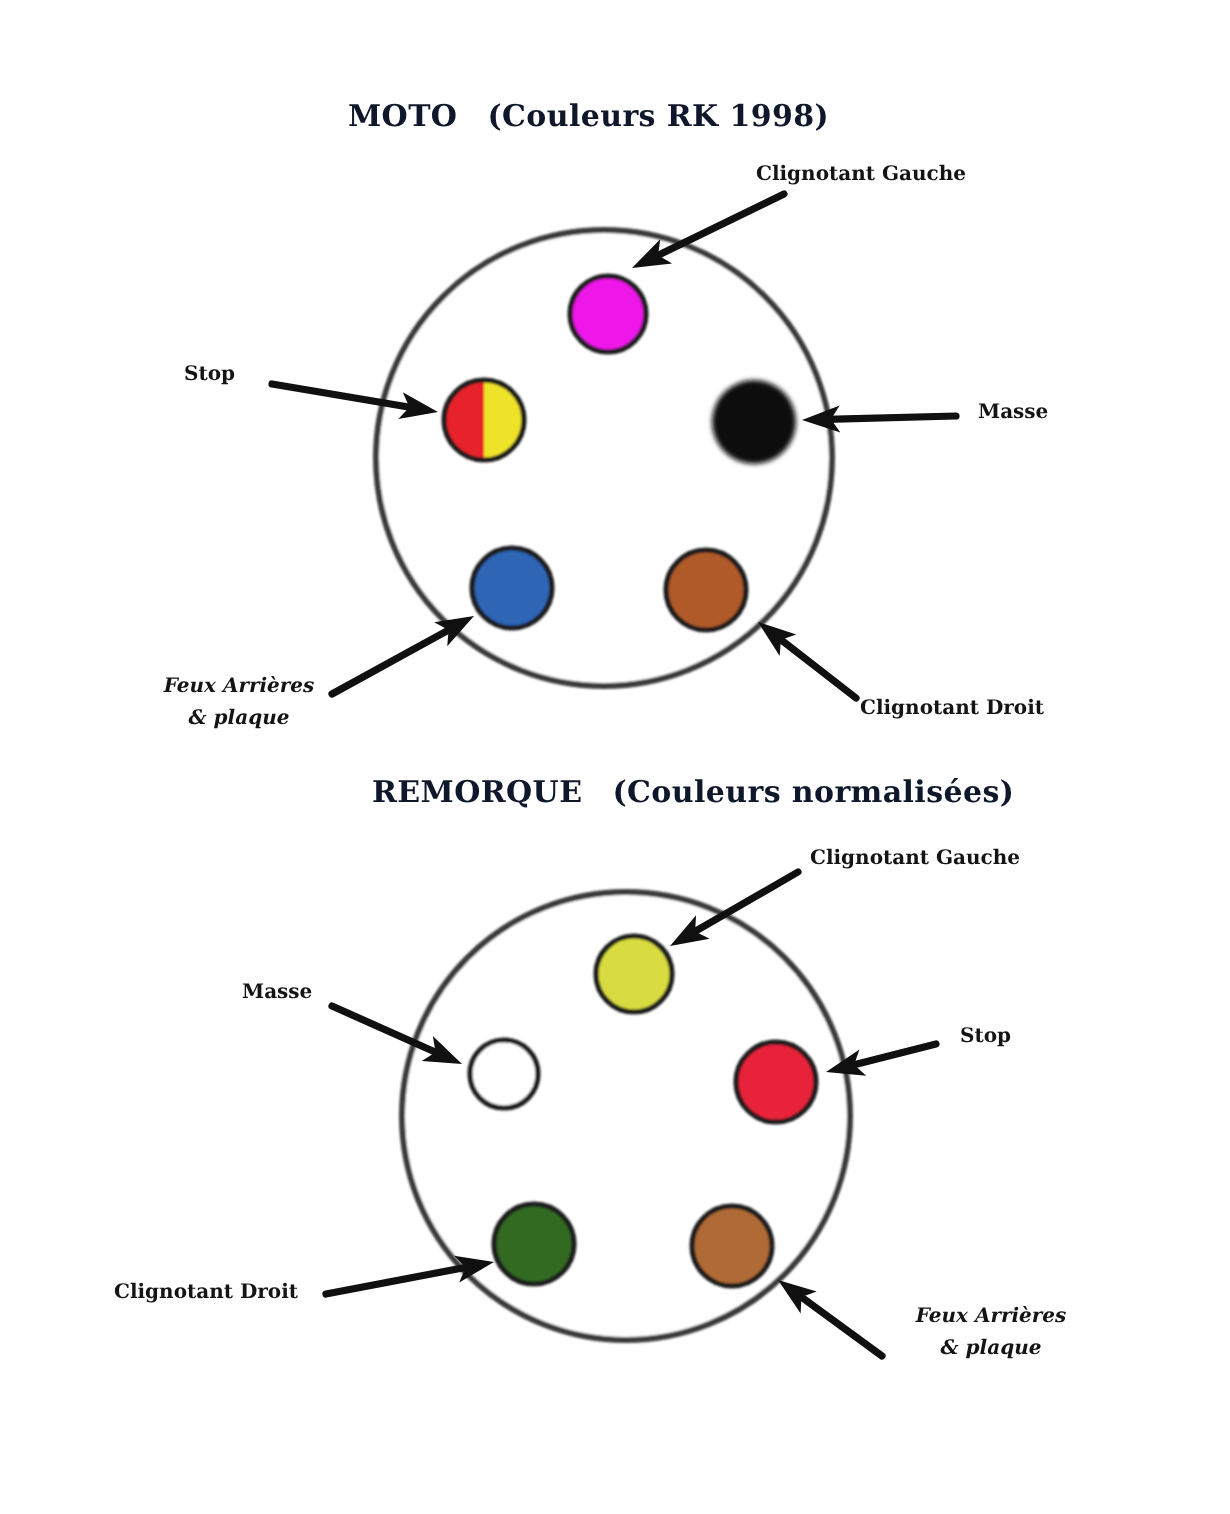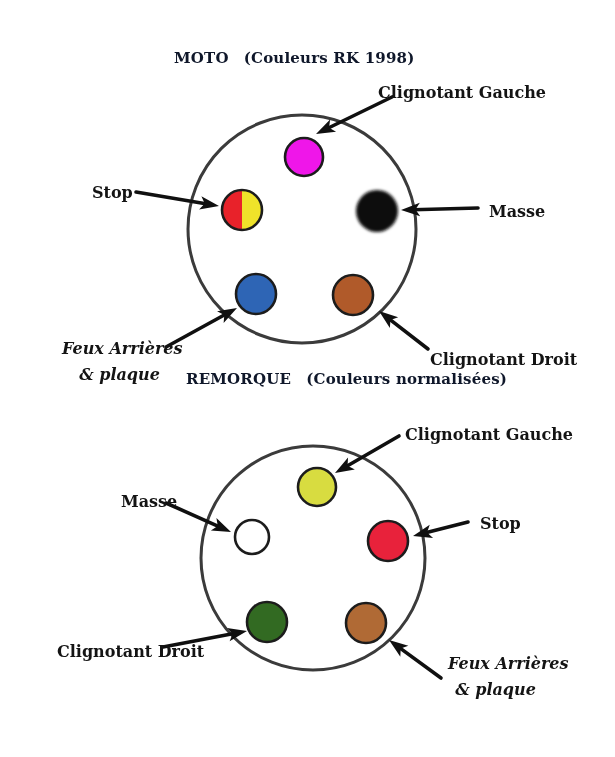--- a/index.html
+++ b/index.html
@@ -16,25 +16,25 @@
   .diagram-title {
     position: absolute;
     font-size: 15px;
     font-weight: 700;
     color: #0f172a;
     letter-spacing: 0.2px;
     white-space: nowrap;
   }
   .diagram-title .subtitle { margin-left: 15px; }
   .title-moto { left: 174px; top: 49px; }
-  .title-remorque { left: 186px; top: 370px; }
+  .title-remorque { left: 186px; top: 387px; }
   .labels-layer { position: absolute; left: 0; top: 0; width: 615px; height: 757px; pointer-events: none; }
   .pin-label {
     position: absolute;
-    font-size: 16px;
+    font-size: 10px;
     font-weight: 700;
     color: #141414;
     white-space: nowrap;
     line-height: 1.6;
   }
   .pin-label.center { text-align: center; font-style: italic; }
   .outer-circle { fill: #ffffff; stroke: #3a3a3a; stroke-width: 3; }
   .pin-ring { stroke: #1e1e1e; stroke-width: 2.6; }
   .arrow-line { stroke: #101010; stroke-width: 3.6; stroke-linecap: round; }
 </style>

